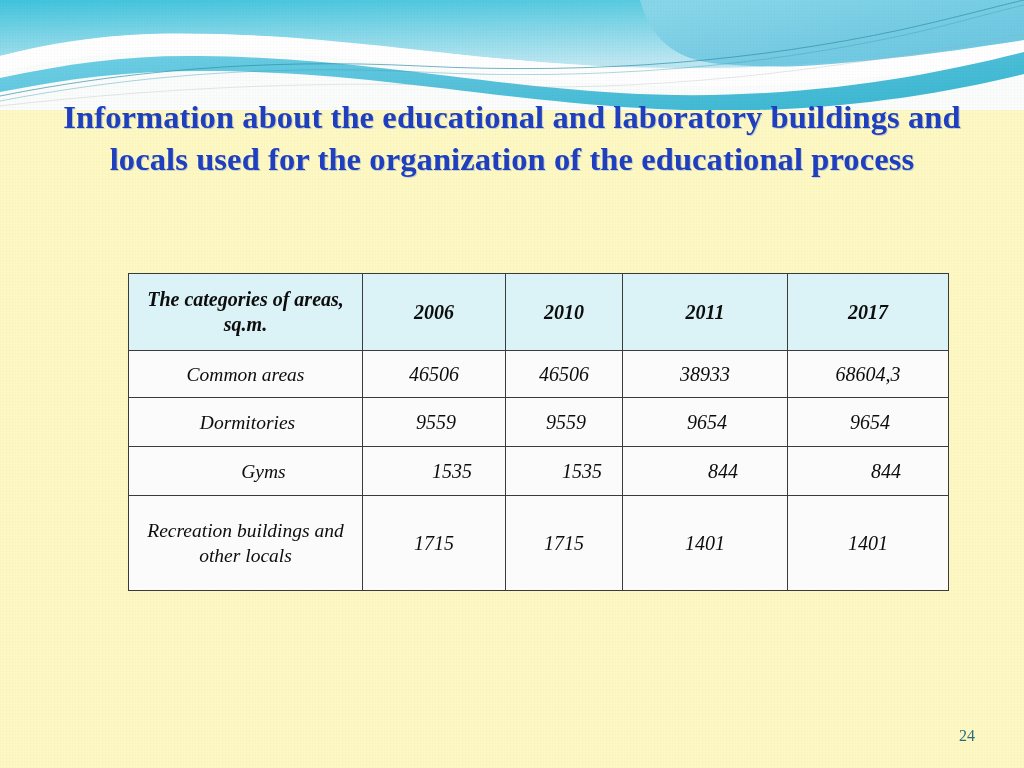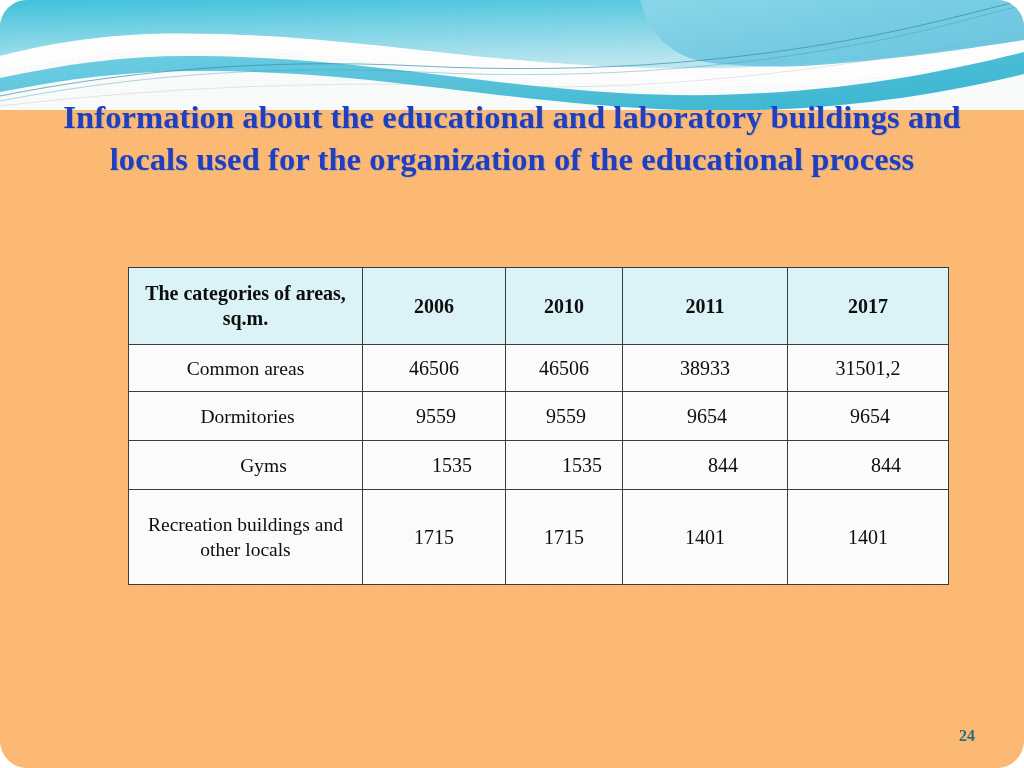--- a/index.html
+++ b/index.html
@@ -8,22 +8,21 @@
     background: #ffffff;
   }
   body {
     font-family: "Liberation Serif", serif;
   }
   .slide {
     position: relative;
     width: 1024px;
     height: 768px;
     overflow: hidden;
-    background: #fdba74;
-    border-radius: 27px;
+    background: #fef9c3;
   }
   
   .slide-texture {
     position: absolute;
     inset: 0;
     background-image:
       repeating-linear-gradient(0deg, rgba(0,0,0,0.013) 0 1px, rgba(0,0,0,0) 1px 3px),
       repeating-linear-gradient(90deg, rgba(0,0,0,0.013) 0 1px, rgba(0,0,0,0) 1px 3px);
     pointer-events: none;
   }
@@ -44,22 +43,23 @@
     font-family: "Liberation Serif", serif;
     font-weight: bold;
     font-size: 32.5px;
     line-height: 42px;
     letter-spacing: 0.1px;
     text-shadow: 1px 1px 0 rgba(120,150,200,0.40);
   }
   .table-wrap {
     position: absolute;
     left: 128px;
-    top: 267px;
+    top: 273px;
     width: 820px;
+    font-style: italic;
   }
   table.data {
     border-collapse: collapse;
     width: 820px;
     table-layout: fixed;
     background: #fdfdfd;
   }
   table.data td {
     border: 1.6px solid #3b3b3b;
     text-align: center;
@@ -92,21 +92,21 @@
   .col-2010 { width: 117px; }
   .col-2011 { width: 165px; }
   .col-2012 { width: 161px; }
   .page-num {
     position: absolute;
     right: 49px;
     bottom: 23px;
     color: #2d6b7d;
     font-family: "Liberation Serif", serif;
     font-size: 16px;
-    font-weight: bold;
+    font-weight: normal;
   }
 </style>
 </head>
 <body>
 
 <div class="slide">
 
   <svg class="banner" viewBox="0 0 1024 110" preserveAspectRatio="none" xmlns="http://www.w3.org/2000/svg">
     <defs>
       <linearGradient id="skyGrad" x1="0" y1="0" x2="0.35" y2="1">
@@ -162,21 +162,21 @@
           <td>2006</td>
           <td>2010</td>
           <td>2011</td>
           <td>2017</td>
         </tr>
         <tr class="r1">
           <td class="cat">Common areas</td>
           <td>46506</td>
           <td>46506</td>
           <td>38933</td>
-          <td>31501,2</td>
+          <td>68604,3</td>
         </tr>
         <tr class="r3">
           <td class="cat">Dormitories</td>
           <td>9559</td>
           <td>9559</td>
           <td>9654</td>
           <td>9654</td>
         </tr>
         <tr class="r5">
           <td class="cat">Gyms</td>

